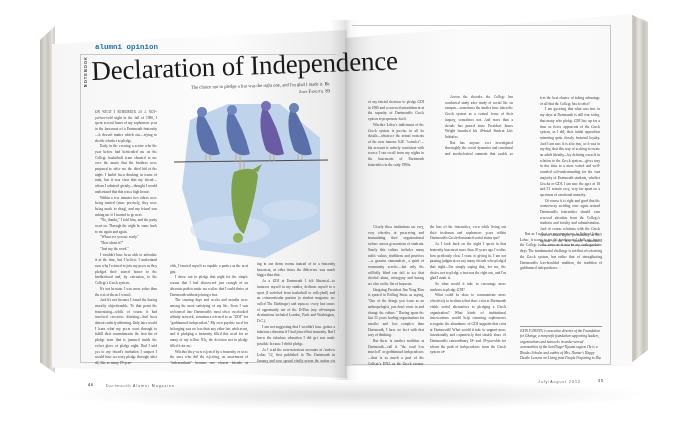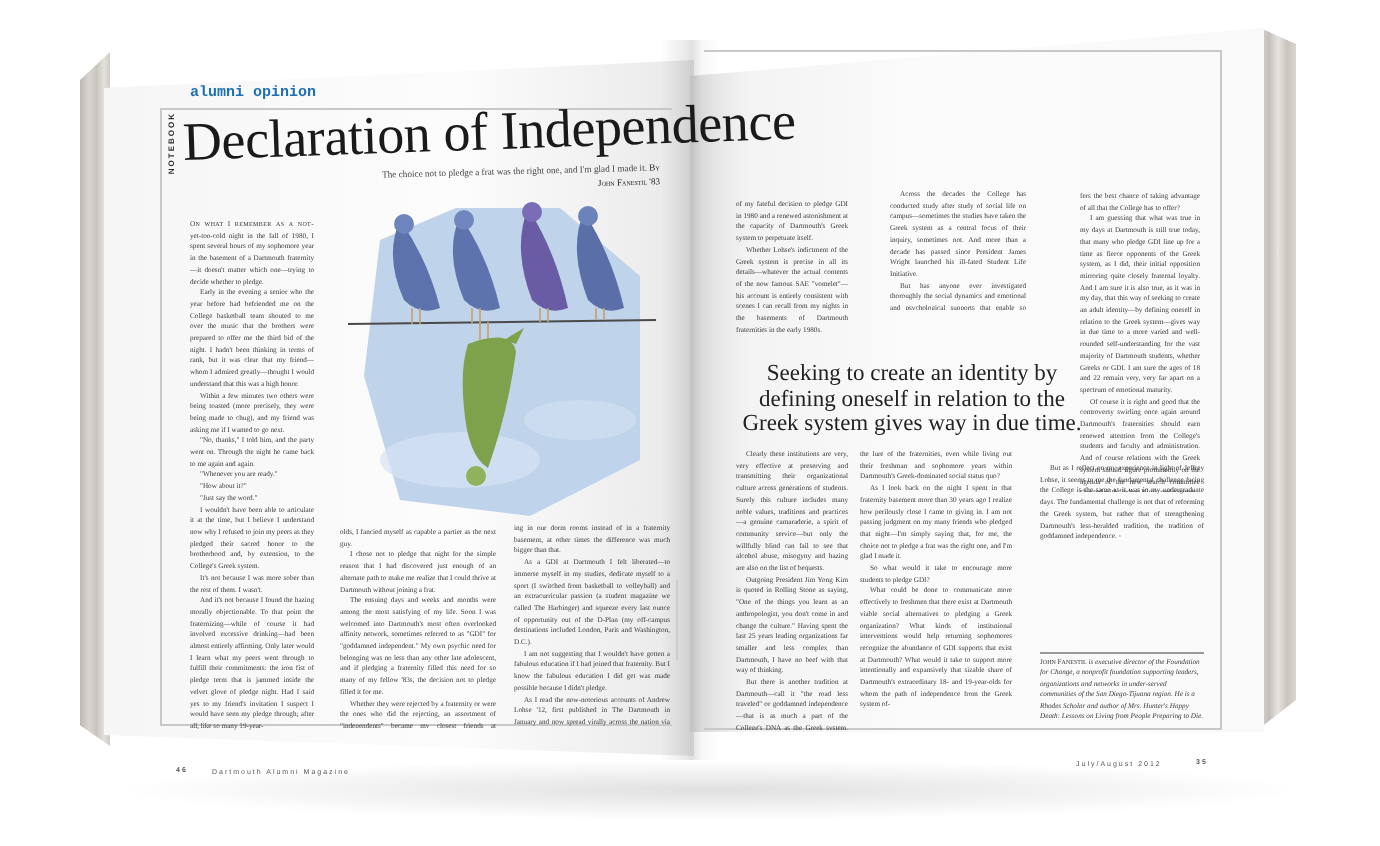--- a/index.html
+++ b/index.html
@@ -195,21 +195,20 @@
   <div class="col col-r2">
     <p>Across the decades the College has conducted study after study of social life on campus—sometimes the studies have taken the Greek system as a central focus of their inquiry, sometimes not. And more than a decade has passed since President James Wright launched his ill-fated Student Life Initiative.</p>
     <p>But has anyone ever investigated thoroughly the social dynamics and emotional and psychological supports that enable so many students to resist</p>
   </div>
   <div class="col col-r3">
     <p class="first">fers the best chance of taking advantage of all that the College has to offer?</p>
     <p>I am guessing that what was true in my days at Dartmouth is still true today, that many who pledge GDI line up for a time as fierce opponents of the Greek system, as I did, their initial opposition mirroring quite closely fraternal loyalty. And I am sure it is also true, as it was in my day, that this way of seeking to create an adult identity—by defining oneself in relation to the Greek system—gives way in due time to a more varied and well-rounded self-understanding for the vast majority of Dartmouth students, whether Greeks or GDI. I am sure the ages of 18 and 22 remain very, very far apart on a spectrum of emotional maturity.</p>
     <p>Of course it is right and good that the controversy swirling once again around Dartmouth's fraternities should earn renewed attention from the College's students and faculty and administration. And of course relations with the Greek system should figure prominently on the agenda of the new search committee charged with finding Kim's replacement.</p>
   </div>
 
-  <div class="pull-quote">Seeking to create an identity by defining oneself in relation to the Greek system gives way in due time.</div>
 
   <div class="col col-r1b">
     <p>Clearly these institutions are very, very effective at preserving and transmitting their organizational culture across generations of students. Surely this culture includes many noble values, traditions and practices—a genuine camaraderie, a spirit of community service—but only the willfully blind can fail to see that alcohol abuse, misogyny and hazing are also on the list of bequests.</p>
     <p>Outgoing President Jim Yong Kim is quoted in Rolling Stone as saying, "One of the things you learn as an anthropologist, you don't come in and change the culture." Having spent the last 25 years leading organizations far smaller and less complex than Dartmouth, I have no beef with that way of thinking.</p>
     <p>But there is another tradition at Dartmouth—call it "the road less traveled" or goddamned independence—that is as much a part of the College's DNA as the Greek system. And I believe that those who care about the College and its students should undertake a more concerted effort to understand, celebrate and promote this tradition.</p>
   </div>
   <div class="col col-r2b">
     <p class="first">the lure of the fraternities, even while living out their freshman and sophomore years within Dartmouth's Greek-dominated social status quo?</p>
     <p>As I look back on the night I spent in that fraternity basement more than 30 years ago I realize how perilously close I came to giving in. I am not passing judgment on my many friends who pledged that night—I'm simply saying that, for me, the choice not to pledge a frat was the right one, and I'm glad I made it.</p>
     <p>So what would it take to encourage more students to pledge GDI?</p>

